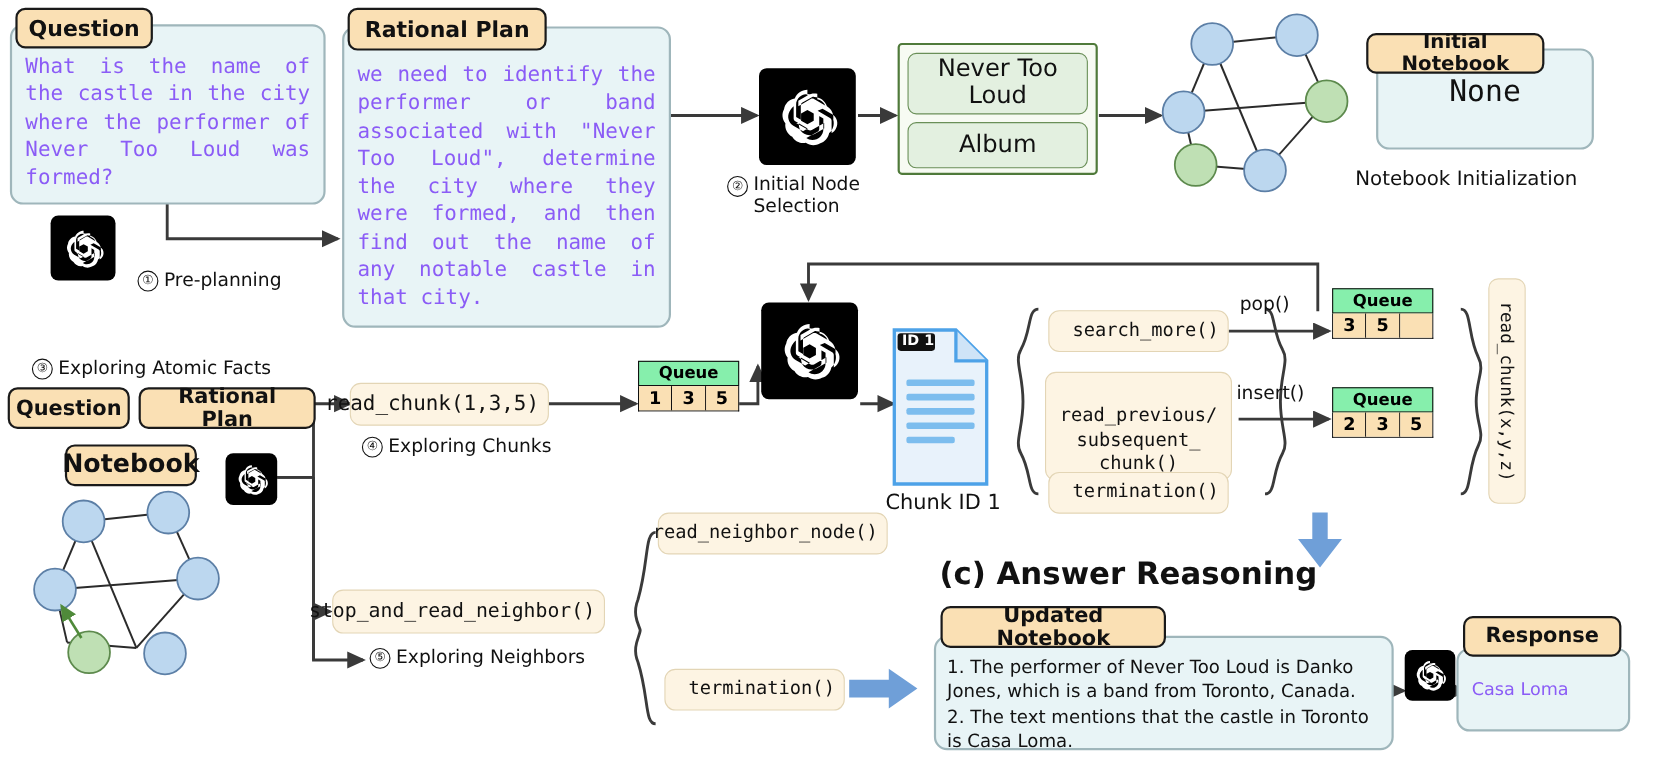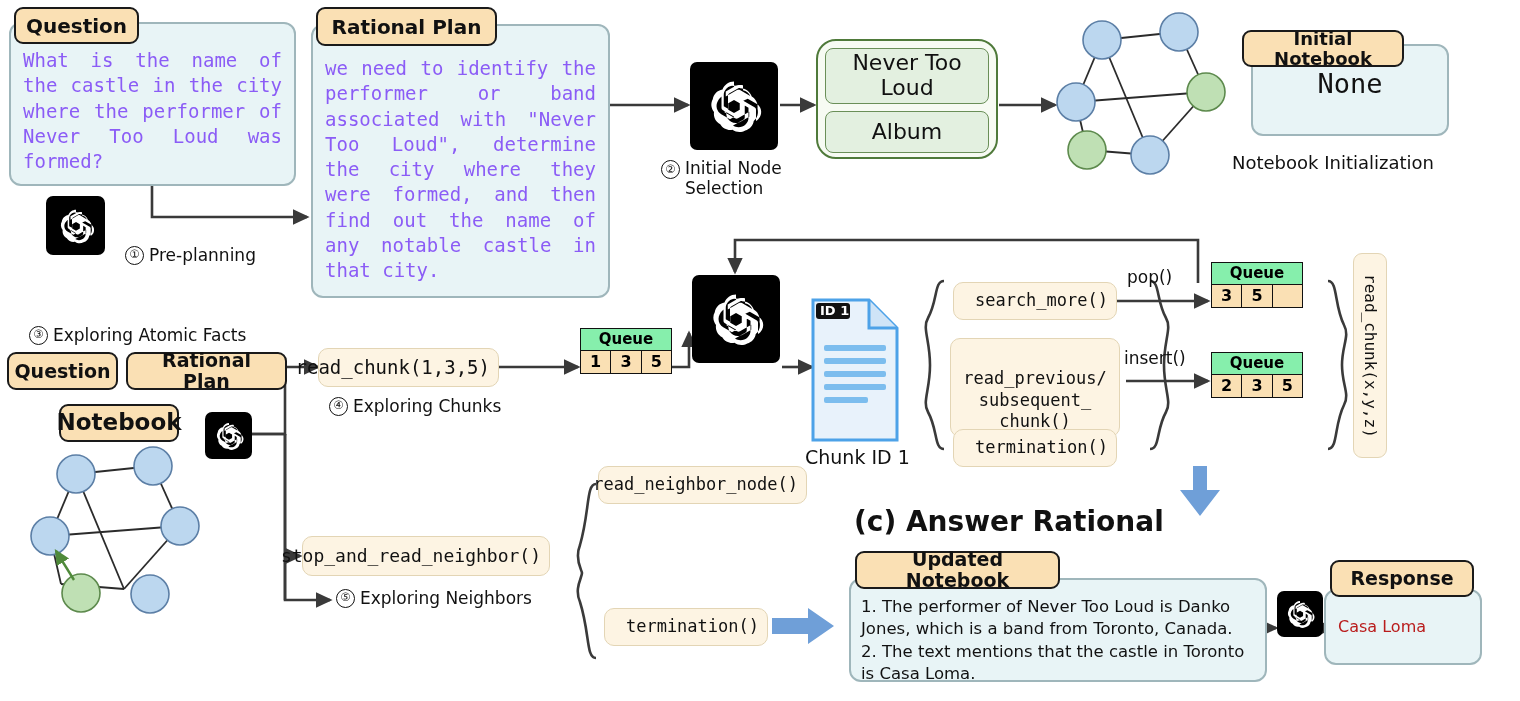--- a/index.html
+++ b/index.html
@@ -175,26 +175,26 @@
   .none-text {
     font-family: "DejaVu Sans Mono", monospace;
     font-size: 27px;
     text-align: center;
     color: #111;
     padding-top: 22px;
   }
   .resp-body {
     font-size: 16px;
     padding: 10px 12px;
-    color: #b91c1c;
+    color: #8b5cf6;
   }
   .albumbox {
     background: #f7fbf3;
     border: 2px solid #4f7a3a;
-    border-radius: 20px;
+    border-radius: 4px;
     box-sizing: border-box;
     padding: 7px;
   }
   .albumitem {
     background: #e3f0e0;
     border: 1.6px solid #6a8f58;
     border-radius: 8px;
     font-size: 22px;
     font-family: "DejaVu Sans", sans-serif;
     text-align: center;
@@ -477,21 +477,21 @@
     <span>stop_and_read_neighbor()</span>
   </div>
   <div class="node fnbox" style="left:604px; top:608px; width:164px; height:38px;">
     <span>termination()</span>
   </div>
   <div class="node steplabel" style="left:336px; top:588px;">
     <span class="circnum">⑤</span>
     <span>Exploring Neighbors</span>
   </div>
 
-  <div class="bigcaption" style="left:854px; top:505px;">(c) Answer Rational</div>
+  <div class="bigcaption" style="left:854px; top:505px;">(c) Answer Reasoning</div>
 
   <div class="node panel" style="left:849px; top:578px; width:418px; height:104px;">
     <div class="notebook-body" style="padding-top:16px;">
       <div>1. The performer of Never Too Loud is Danko Jones, which is a band from Toronto, Canada.</div>
       <div>2. The text mentions that the castle in Toronto is Casa Loma.</div>
     </div>
   </div>
   <div class="node chip" style="left:855px; top:551px; width:205px; height:38px; font-size:19px;">
     <span>Updated Notebook</span>
   </div>

